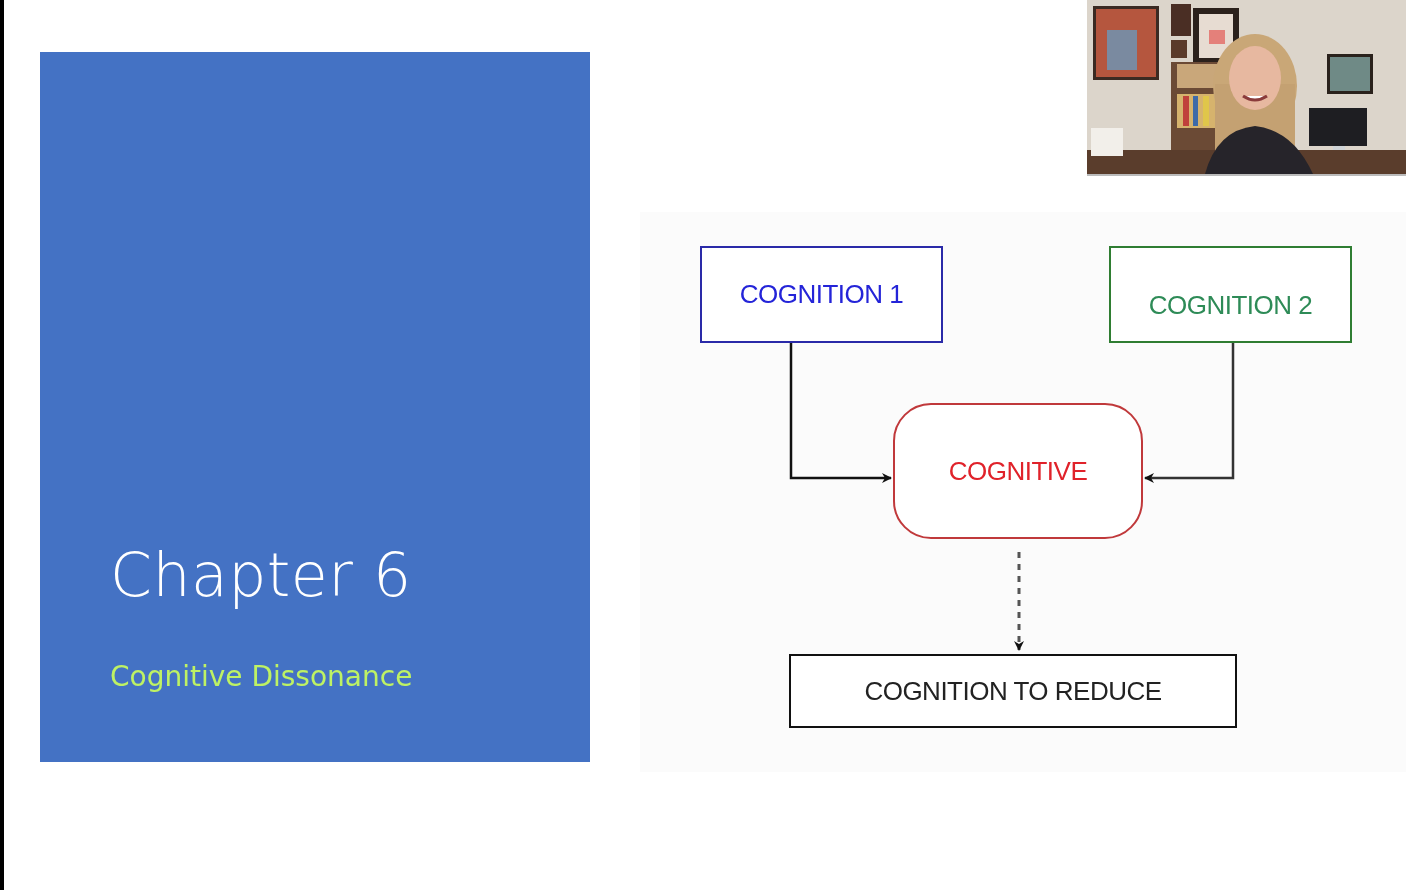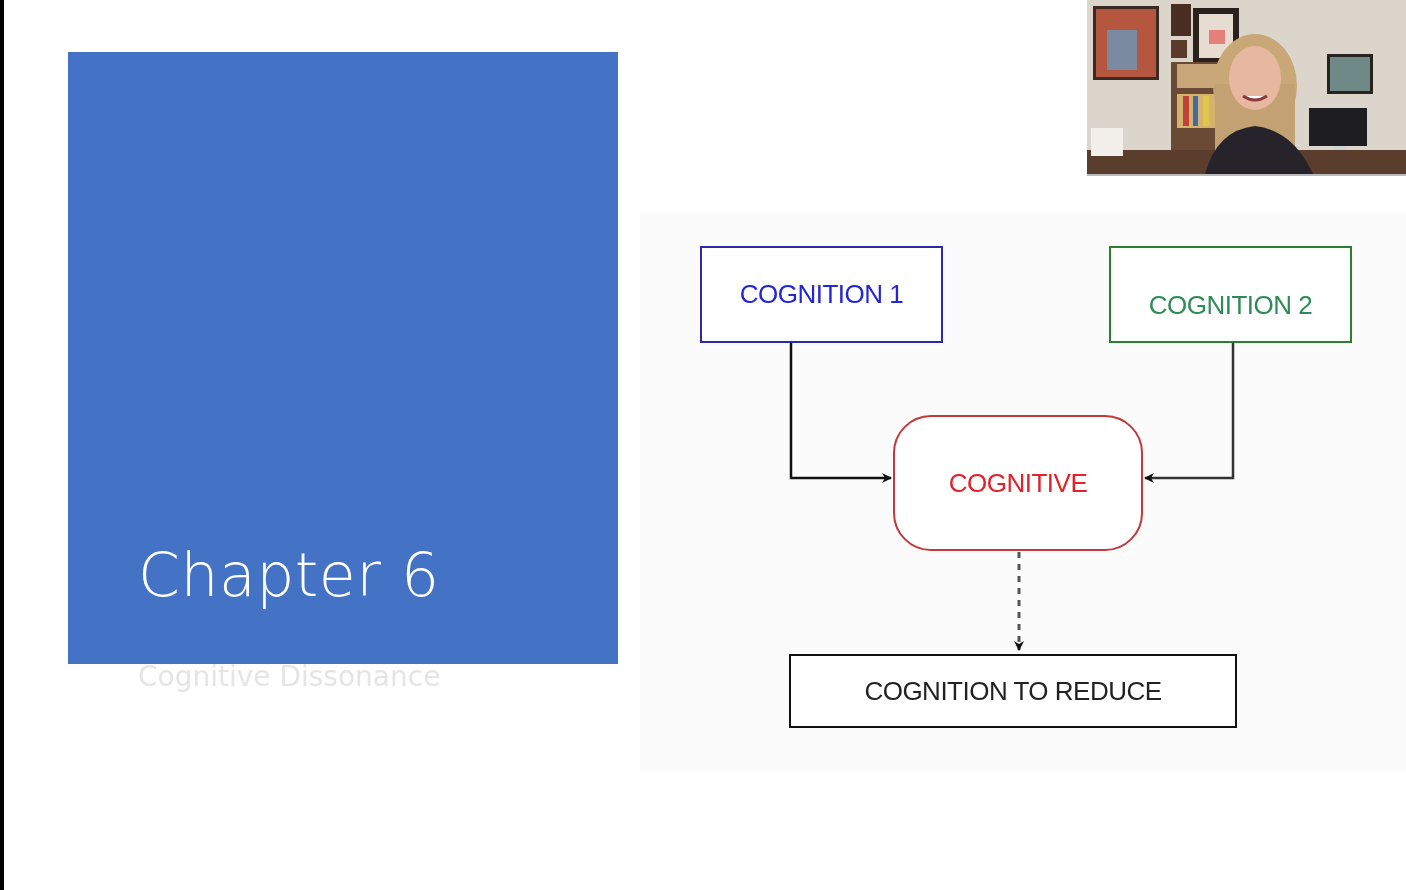--- a/index.html
+++ b/index.html
@@ -3,46 +3,46 @@
   <meta charset="utf-8">
   <style>
     html, body { margin: 0; padding: 0; }
     body {
       width: 1406px; height: 890px; position: relative; overflow: hidden;
       background: #ffffff;
       font-family: "Liberation Sans", sans-serif;
     }
     .left-edge { position: absolute; left: 0; top: 0; width: 4px; height: 890px; background: #000; }
     .title-panel {
-      position: absolute; left: 68px; top: 52px; width: 550px; height: 612px;
+      position: absolute; left: 40px; top: 52px; width: 550px; height: 710px;
       background: #4472c4;
     }
     .chapter-title {
       position: absolute; left: 70px; top: 488px;
       color: #ffffff; font-family: "DejaVu Sans", sans-serif; font-weight: 300;
       font-size: 60px; letter-spacing: 0.5px; white-space: nowrap;
     }
     .chapter-subtitle {
       position: absolute; left: 70px; top: 608px;
-      color: #e5e5e5; font-family: "DejaVu Sans", sans-serif;
+      color: #bef264; font-family: "DejaVu Sans", sans-serif;
       font-size: 28px; white-space: nowrap; text-align: center;
     }
     .diagram {
       position: absolute; left: 640px; top: 212px; width: 766px; height: 560px;
       background: #fbfbfb;
     }
     .node {
       position: absolute; box-sizing: border-box; background: #ffffff;
       display: flex; align-items: center; justify-content: center; text-align: center;
       font-family: "Liberation Sans", sans-serif; font-size: 26px; letter-spacing: -0.5px;
     }
     .node-c1 { left: 28px; top: 34px; width: 243px; height: 97px; border: 2px solid #2a2aa8; color: #2424d8; margin-left: 32px; }
     .node-c2 { left: 469px; top: 34px; width: 243px; height: 97px; border: 2px solid #2f7d32; color: #2e8b57; align-items: center; padding-top: 22px; }
     .node-cd {
-      left: 253px; top: 203px; width: 250px; height: 136px;
+      left: 253px; top: 191px; width: 250px; height: 136px;
       border: 2px solid #c0393b; border-radius: 38px; color: #e0222a; line-height: 34px;
     }
     .node-mr { left: 149px; top: 442px; width: 448px; height: 74px; border: 2px solid #111; color: #222; }
     .connectors { position: absolute; left: 0; top: 0; width: 766px; height: 560px; }
     .webcam {
       position: absolute; left: 1087px; top: 0; width: 319px; height: 174px;
       overflow: hidden; background: #d9d2c8; border-bottom: 2px solid #bbb;
     }
   </style>
 </head>

